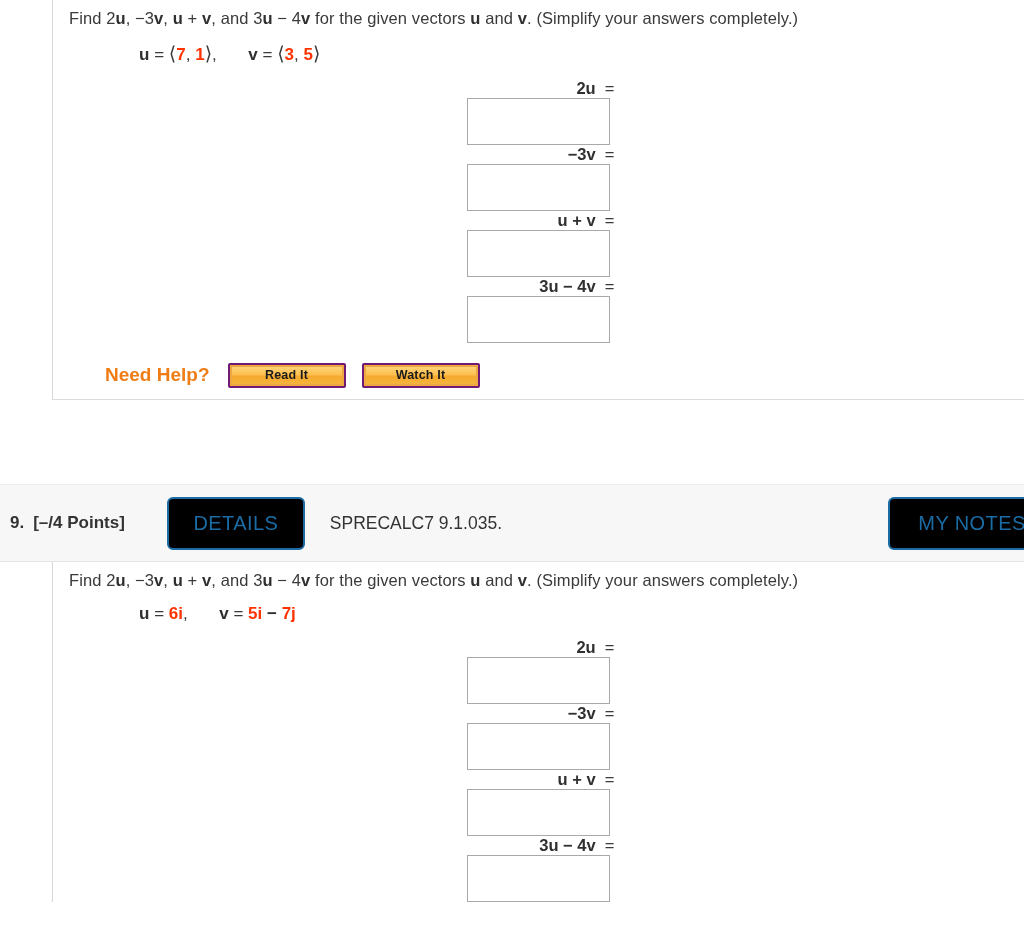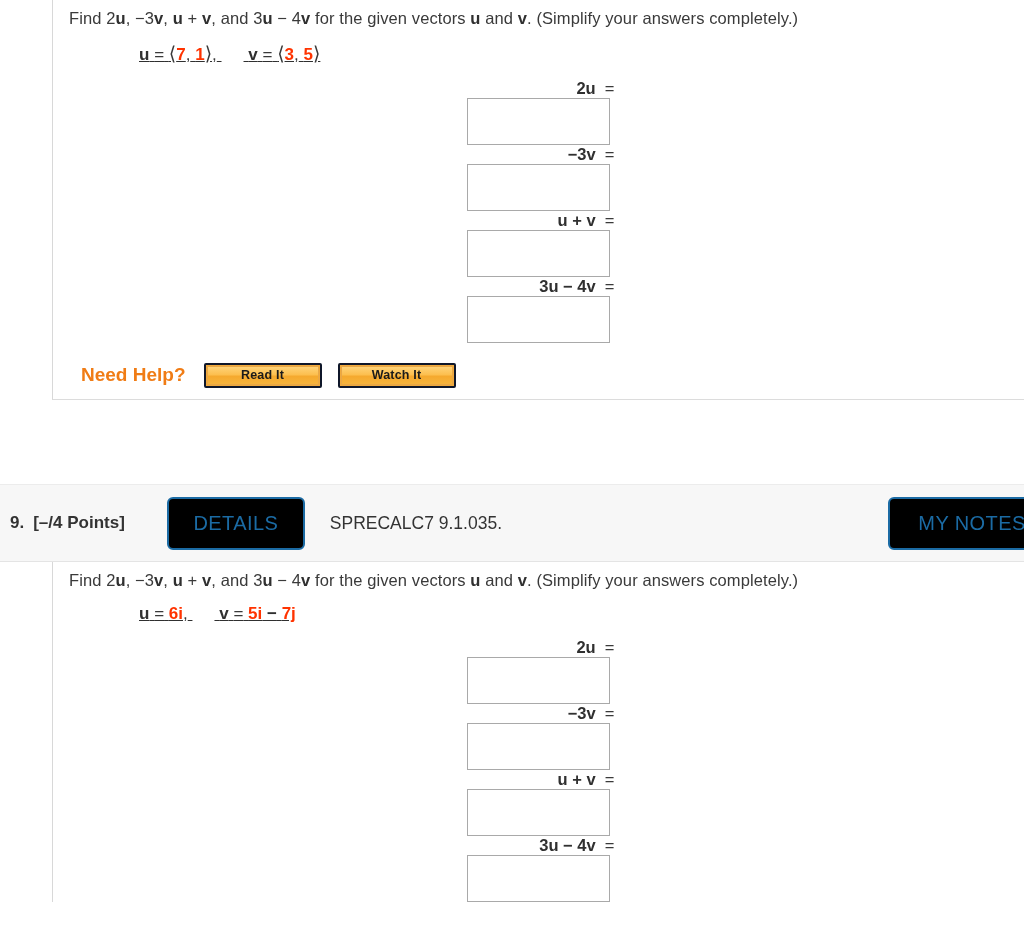--- a/index.html
+++ b/index.html
@@ -40,21 +40,20 @@
     white-space: nowrap;
   }
   .prompt b { font-weight: bold; color: #303030; }
 
   .vectors {
     font-size: 17px;
     color: #303030;
     padding: 14px 0 0 86px;
     white-space: nowrap;
     font-weight: bold;
-    text-decoration: underline;
   }
   .vectors .num { color: #ff3300; }
   .vectors .plain { font-weight: normal; color: #3a3a3a; }
   .vectors .gap { display: inline-block; width: 22px; }
   .ang { font-weight: normal; font-size: 19px; color: #3a3a3a; }
 
   
   .rows {
     margin-top: 14px;
   }
@@ -92,27 +91,28 @@
     align-items: center;
     padding: 8px 0 0 28px;
     height: 48px;
   }
   .needhelp-label {
     font-size: 19px;
     font-weight: bold;
     color: #f07c15;
     margin-right: 18px;
     white-space: nowrap;
+    margin-left: 24px;
   }
   .hbtn {
     position: relative;
     width: 118px;
     height: 25px;
     margin-right: 16px;
-    border: 2px solid #0f172a;
+    border: 2px solid #701a75;
     border-radius: 2px;
     background: #f0a93c;
     box-sizing: border-box;
     padding: 1px;
   }
   .hbtn .inner {
     width: 100%;
     height: 100%;
     box-sizing: border-box;
     border: 1px solid #e8a747;

